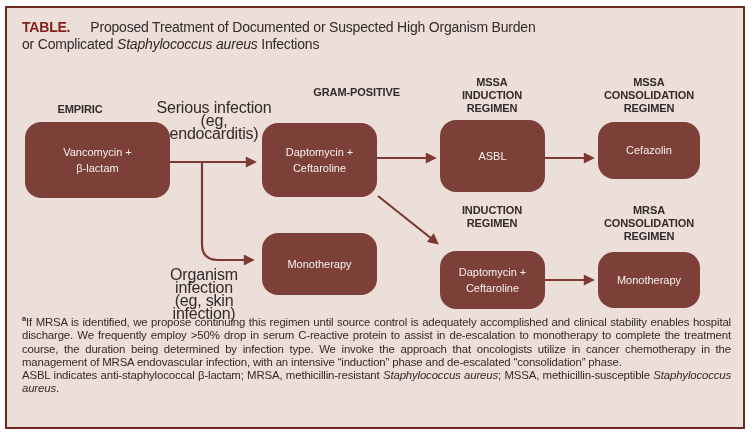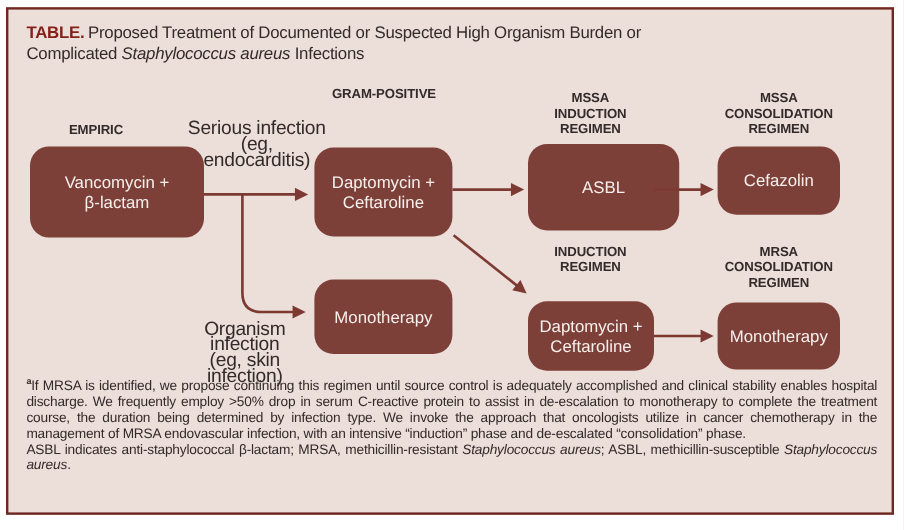--- a/index.html
+++ b/index.html
@@ -14,40 +14,40 @@
     overflow:hidden;
   }
   .frame{
     position:absolute;left:5px;top:6px;width:740px;height:423px;
     border:2px solid var(--frame_border);background:var(--panel_bg);
   }
   .title{
     position:absolute;left:22px;top:19px;width:515px;
     font-size:14px;line-height:16.5px;letter-spacing:-0.2px;color:var(--ink);
   }
-  .t-label{font-weight:bold;color:var(--accent_red);margin-right:3px;}
+  .t-label{font-weight:bold;color:var(--accent_red);margin-right:20px;}
   .colhead{
     position:absolute;width:160px;text-align:center;font-weight:bold;
     font-size:11px;line-height:13px;color:var(--ink);letter-spacing:-0.1px;
   }
   .colhead .h-top{display:block;}
   .colhead .h-rest{display:block;white-space:pre-line;}
   .colhead sup{font-size:7.5px;vertical-align:super;line-height:0;}
-  .ch-1{left:0;top:103px;}  .ch-2{left:240px;top:73px;}
+  .ch-1{left:0;top:103px;}  .ch-2{left:240px;top:86px;text-align:right;}
   .ch-3{left:412px;top:76px;}  .ch-4{left:569px;top:76px;}
   .ch-5{left:412px;top:204px;} .ch-6{left:569px;top:204px;}
   .fbox{
     position:absolute;background:var(--box_fill);border-radius:16px;
-    color:var(--box_text);font-size:14px;line-height:16.5px;text-align:center;
+    color:var(--box_text);font-size:11px;line-height:16.5px;text-align:center;
     display:flex;align-items:center;justify-content:center;white-space:pre-line;
   }
   .bx-1{left:25px;top:122px;width:145px;height:76px;}
   .bx-2{left:262px;top:123px;width:115px;height:74px;}
   .bx-3{left:262px;top:233px;width:115px;height:62px;}
-  .bx-4{left:440px;top:120px;width:126px;height:72px;}
+  .bx-4{left:440px;top:120px;width:105px;height:72px;}
   .bx-5{left:598px;top:122px;width:102px;height:57px;}
   .bx-6{left:440px;top:251px;width:105px;height:58px;}
   .bx-7{left:598px;top:252px;width:102px;height:56px;}
   .elabel{
     position:absolute;width:116px;text-align:center;font-size:16px;
     line-height:13px;color:var(--ink);white-space:pre-line;letter-spacing:-0.2px;
   }
   .el-1{left:156px;top:101px;}
   .el-2{left:146px;top:268px;}
   .arrows{position:absolute;left:0;top:0;pointer-events:none;}
@@ -120,14 +120,14 @@
   <path d="M170,162 L248,162" marker-end="url(#arrhead)"></path>
   <path d="M202,162 L202,244 Q202,260 218,260 L246,260" marker-end="url(#arrhead)"></path>
   <path d="M378,196 L432,239" marker-end="url(#arrhead)"></path>
   <path d="M377,158 L428,158" marker-end="url(#arrhead)"></path>
   <path d="M545,158 L586,158" marker-end="url(#arrhead)"></path>
   <path d="M545,280 L586,280" marker-end="url(#arrhead)"></path>
 </svg>
 
 <div class="footnote">
   <p><sup>a</sup><span>If MRSA is identified, we propose continuing this regimen until source control is adequately accomplished and clinical stability enables hospital discharge. We frequently employ &gt;50% drop in serum C-reactive protein to assist in de-escalation to monotherapy to complete the treatment course, the duration being determined by infection type. We invoke the approach that oncologists utilize in cancer chemotherapy in the management of MRSA endovascular infection, with an intensive “induction” phase and de-escalated “consolidation” phase.</span></p>
-  <p><span>ASBL indicates anti-staphylococcal β-lactam; MRSA, methicillin-resistant </span><i>Staphylococcus aureus</i><span>; ASBL, methicillin-susceptible </span><i>Staphylococcus aureus</i><span>.</span></p>
+  <p><span>ASBL indicates anti-staphylococcal β-lactam; MRSA, methicillin-resistant </span><i>Staphylococcus aureus</i><span>; MSSA, methicillin-susceptible </span><i>Staphylococcus aureus</i><span>.</span></p>
 </div>
 
 </body></html>

